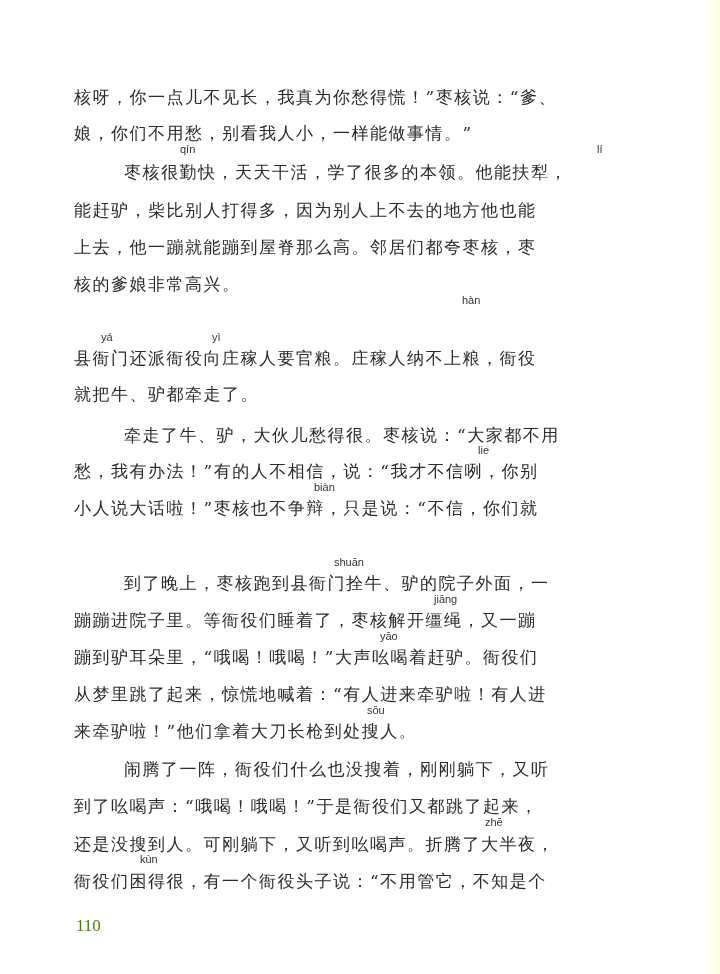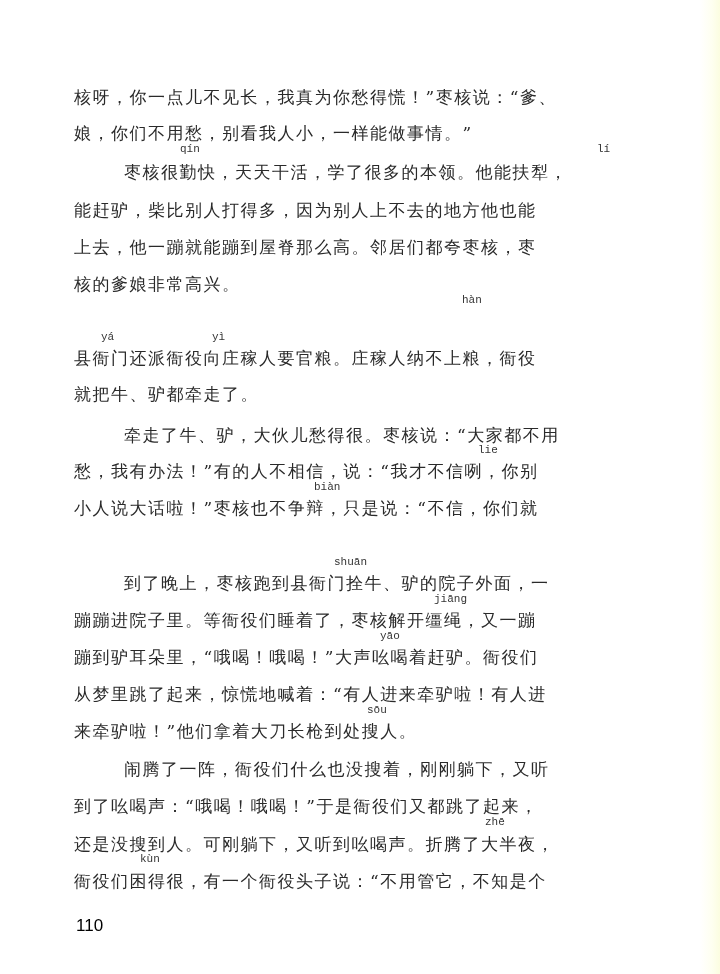--- a/index.html
+++ b/index.html
@@ -10,26 +10,26 @@
     color:#2a2a2a;
   }
   .page { position:absolute; left:0; top:0; width:720px; height:974px; }
   .line {
     position:absolute; left:74px; width:570px; height:30px;
     font-size:17px; line-height:30px; white-space:nowrap;
     letter-spacing:1.5px;
   }
   .line.indent { left:124px; width:520px; }
   .py {
-    position:absolute; font-family:Liberation Mono, monospace;
+    position:absolute; font-family:Liberation Sans, sans-serif;
     font-size:11px; color:#333; line-height:12px; white-space:nowrap;
   }
   .pagenum {
     position:absolute; left:76px; top:916px;
-    font-family:Liberation Sans, sans-serif; font-size:17px; color:#000000;
+    font-family:Liberation Serif, serif; font-size:17px; color:#4d7c0f;
   }
 </style>
 </head>
 <body>
 
 <div class="page">
   <div class="line" style="top:82px">核呀，你一点儿不见长，我真为你愁得慌！”枣核说：“爹、</div>
   <div class="line" style="top:118px">娘，你们不用愁，别看我人小，一样能做事情。”</div>
 
   <span class="py" style="left:180px;top:143px">qín</span>

